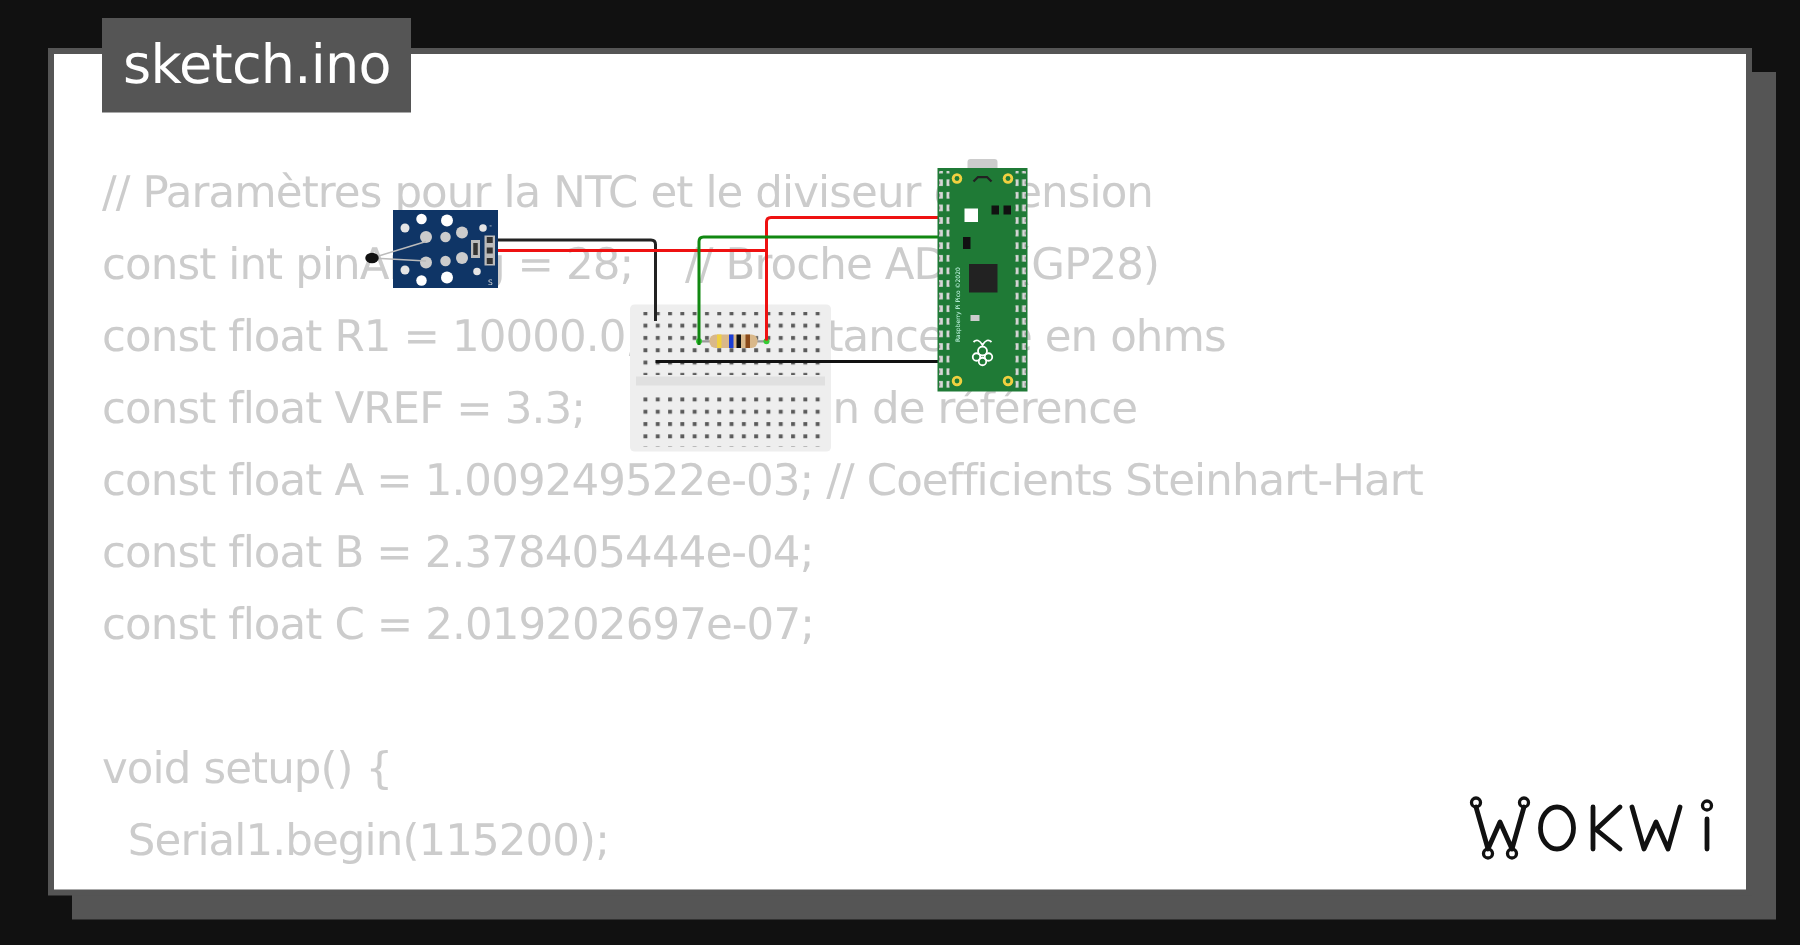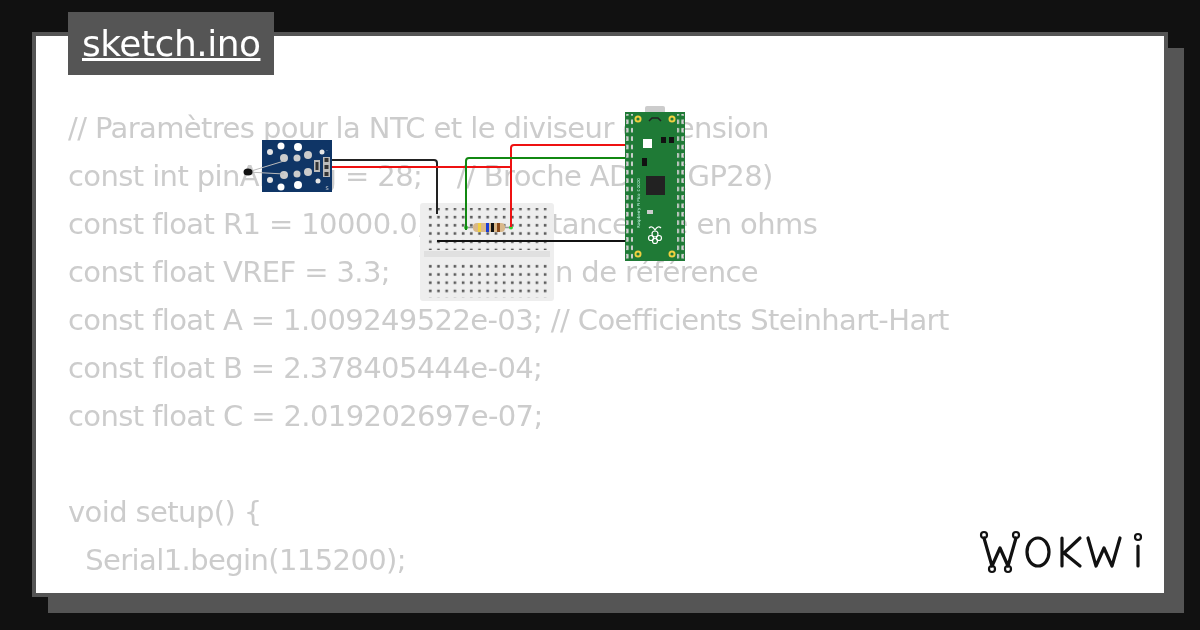--- a/index.html
+++ b/index.html
@@ -2,21 +2,21 @@
 <html><head>
 <meta charset="utf-8">
 <style>
   html,body{margin:0;padding:0;}
   body{width:1200px;height:630px;background:#111111;position:relative;overflow:hidden;font-family:"DejaVu Sans","Liberation Sans",sans-serif;}
   .shadow{position:absolute;left:48px;top:48px;width:1136px;height:565px;background:#555555;}
   .frame{position:absolute;left:32px;top:32px;width:1136px;height:565px;background:#555555;}
   .panel{position:absolute;left:36px;top:36px;width:1128px;height:557px;background:#ffffff;overflow:hidden;}
   .code{position:absolute;left:32px;top:68px;margin:0;font-family:"DejaVu Sans","Liberation Sans",sans-serif;font-size:29px;line-height:48px;color:#cccccc;white-space:pre;letter-spacing:-0.6px;}
   .code .ln{display:block;height:48px;}
-  .tab{position:absolute;left:68px;top:12px;height:63px;padding:0 14px;background:#555555;color:#ffffff;font-family:"DejaVu Sans","Liberation Sans",sans-serif;font-size:36px;line-height:63px;letter-spacing:-0.5px;text-decoration:underline;}
+  .tab{position:absolute;left:68px;top:12px;height:63px;padding:0 14px;background:#555555;color:#ffffff;font-family:"DejaVu Sans","Liberation Sans",sans-serif;font-size:36px;line-height:63px;letter-spacing:-0.5px;}
   .diagram{position:absolute;left:0;top:0;width:1200px;height:630px;pointer-events:none;}
   .diagram *{pointer-events:auto;}
   .logo{position:absolute;left:978px;top:528px;width:172px;height:48px;}
 </style>
 </head>
 <body>
 
 <div class="shadow"></div>
 <div class="frame"></div>
 <div class="panel">

